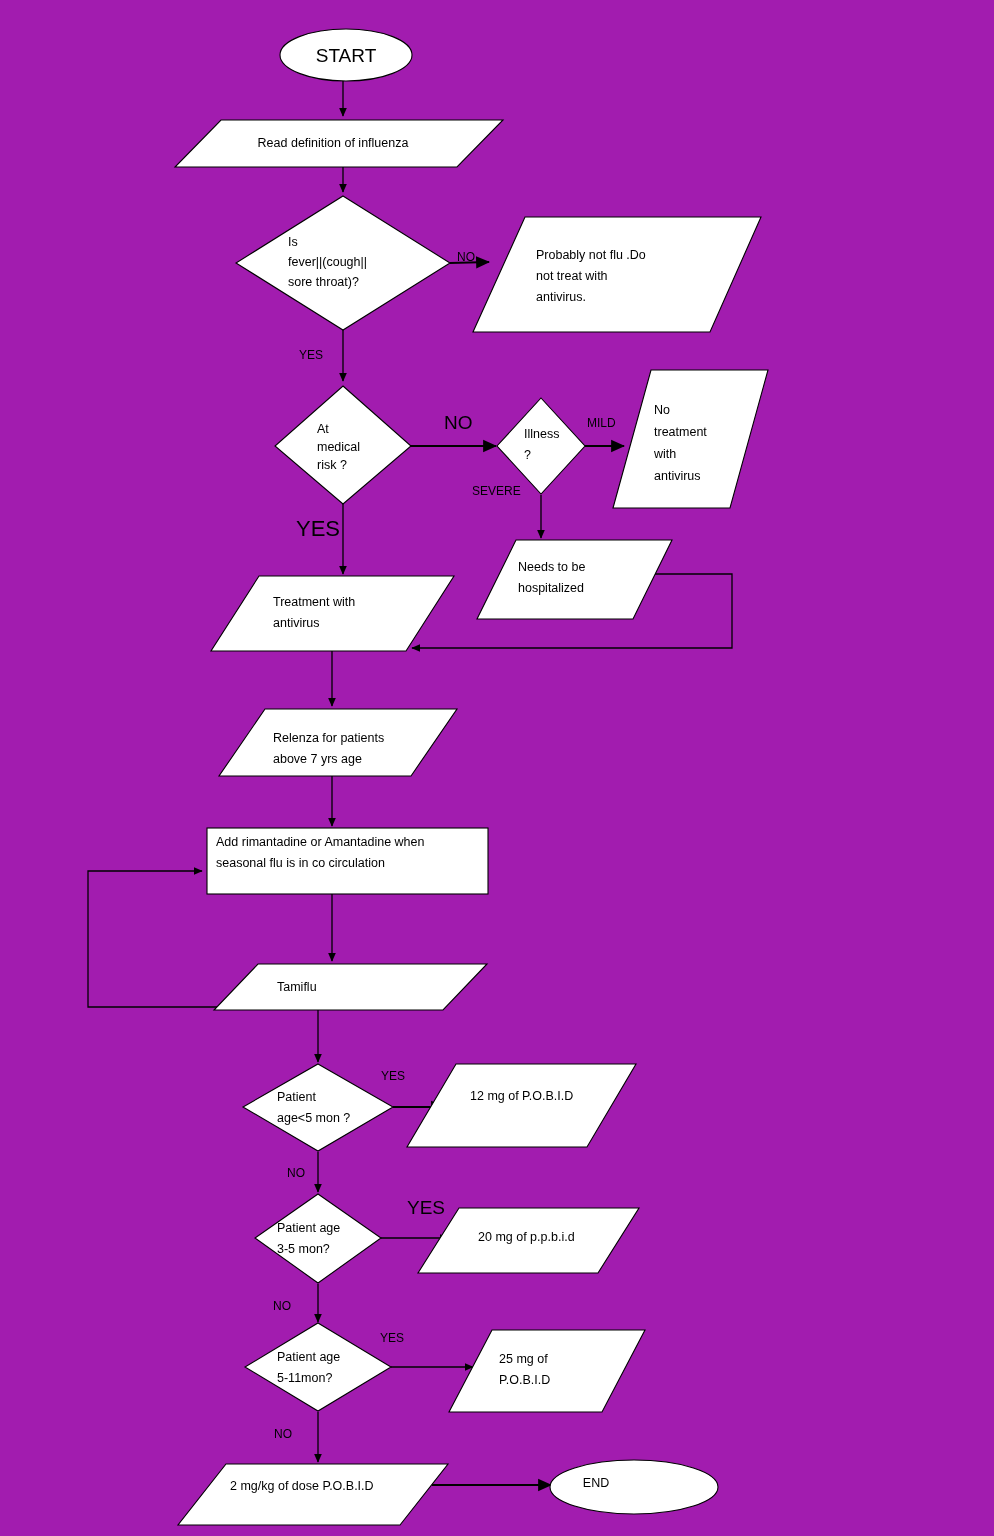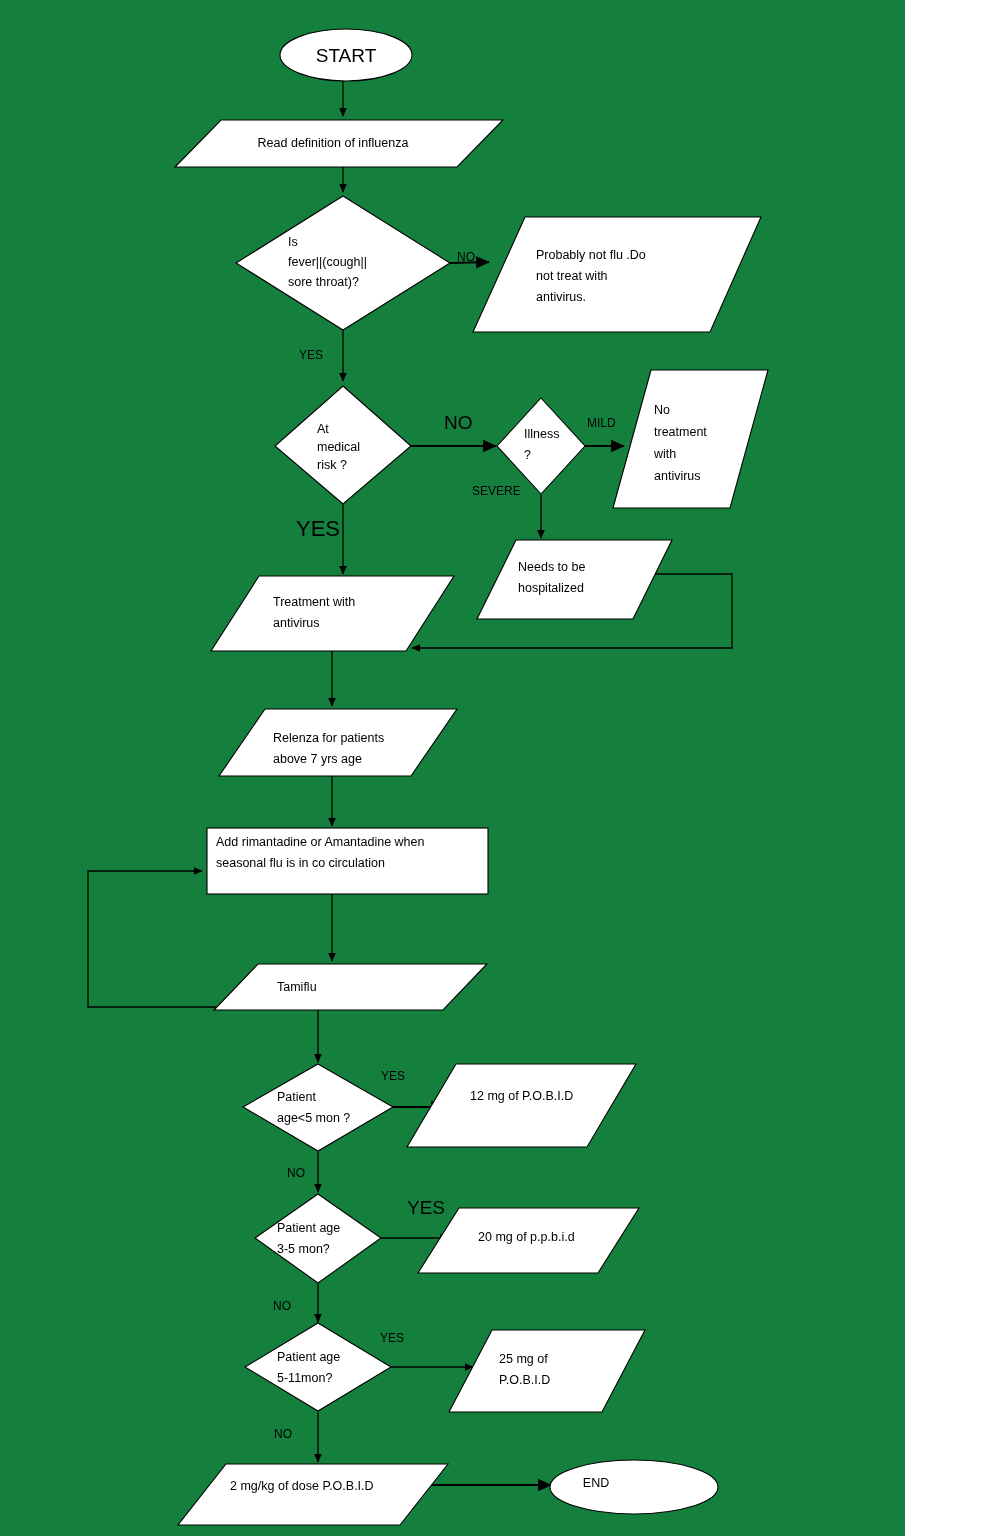--- a/index.html
+++ b/index.html
@@ -10,23 +10,23 @@
   }
   body {
     width: 994px;
     height: 1536px;
     font-family: "Liberation Sans", sans-serif;
     color: #000000;
     overflow: hidden;
   }
   #flow-root {
     position: relative;
-    width: 905px;
+    width: 994px;
     height: 1536px;
-    background: #15803d;
+    background: #a21caf;
   }
   svg#flow-svg {
     position: absolute;
     left: 0;
     top: 0;
     width: 994px;
     height: 1536px;
     display: block;
   }
   .shape-outline {

